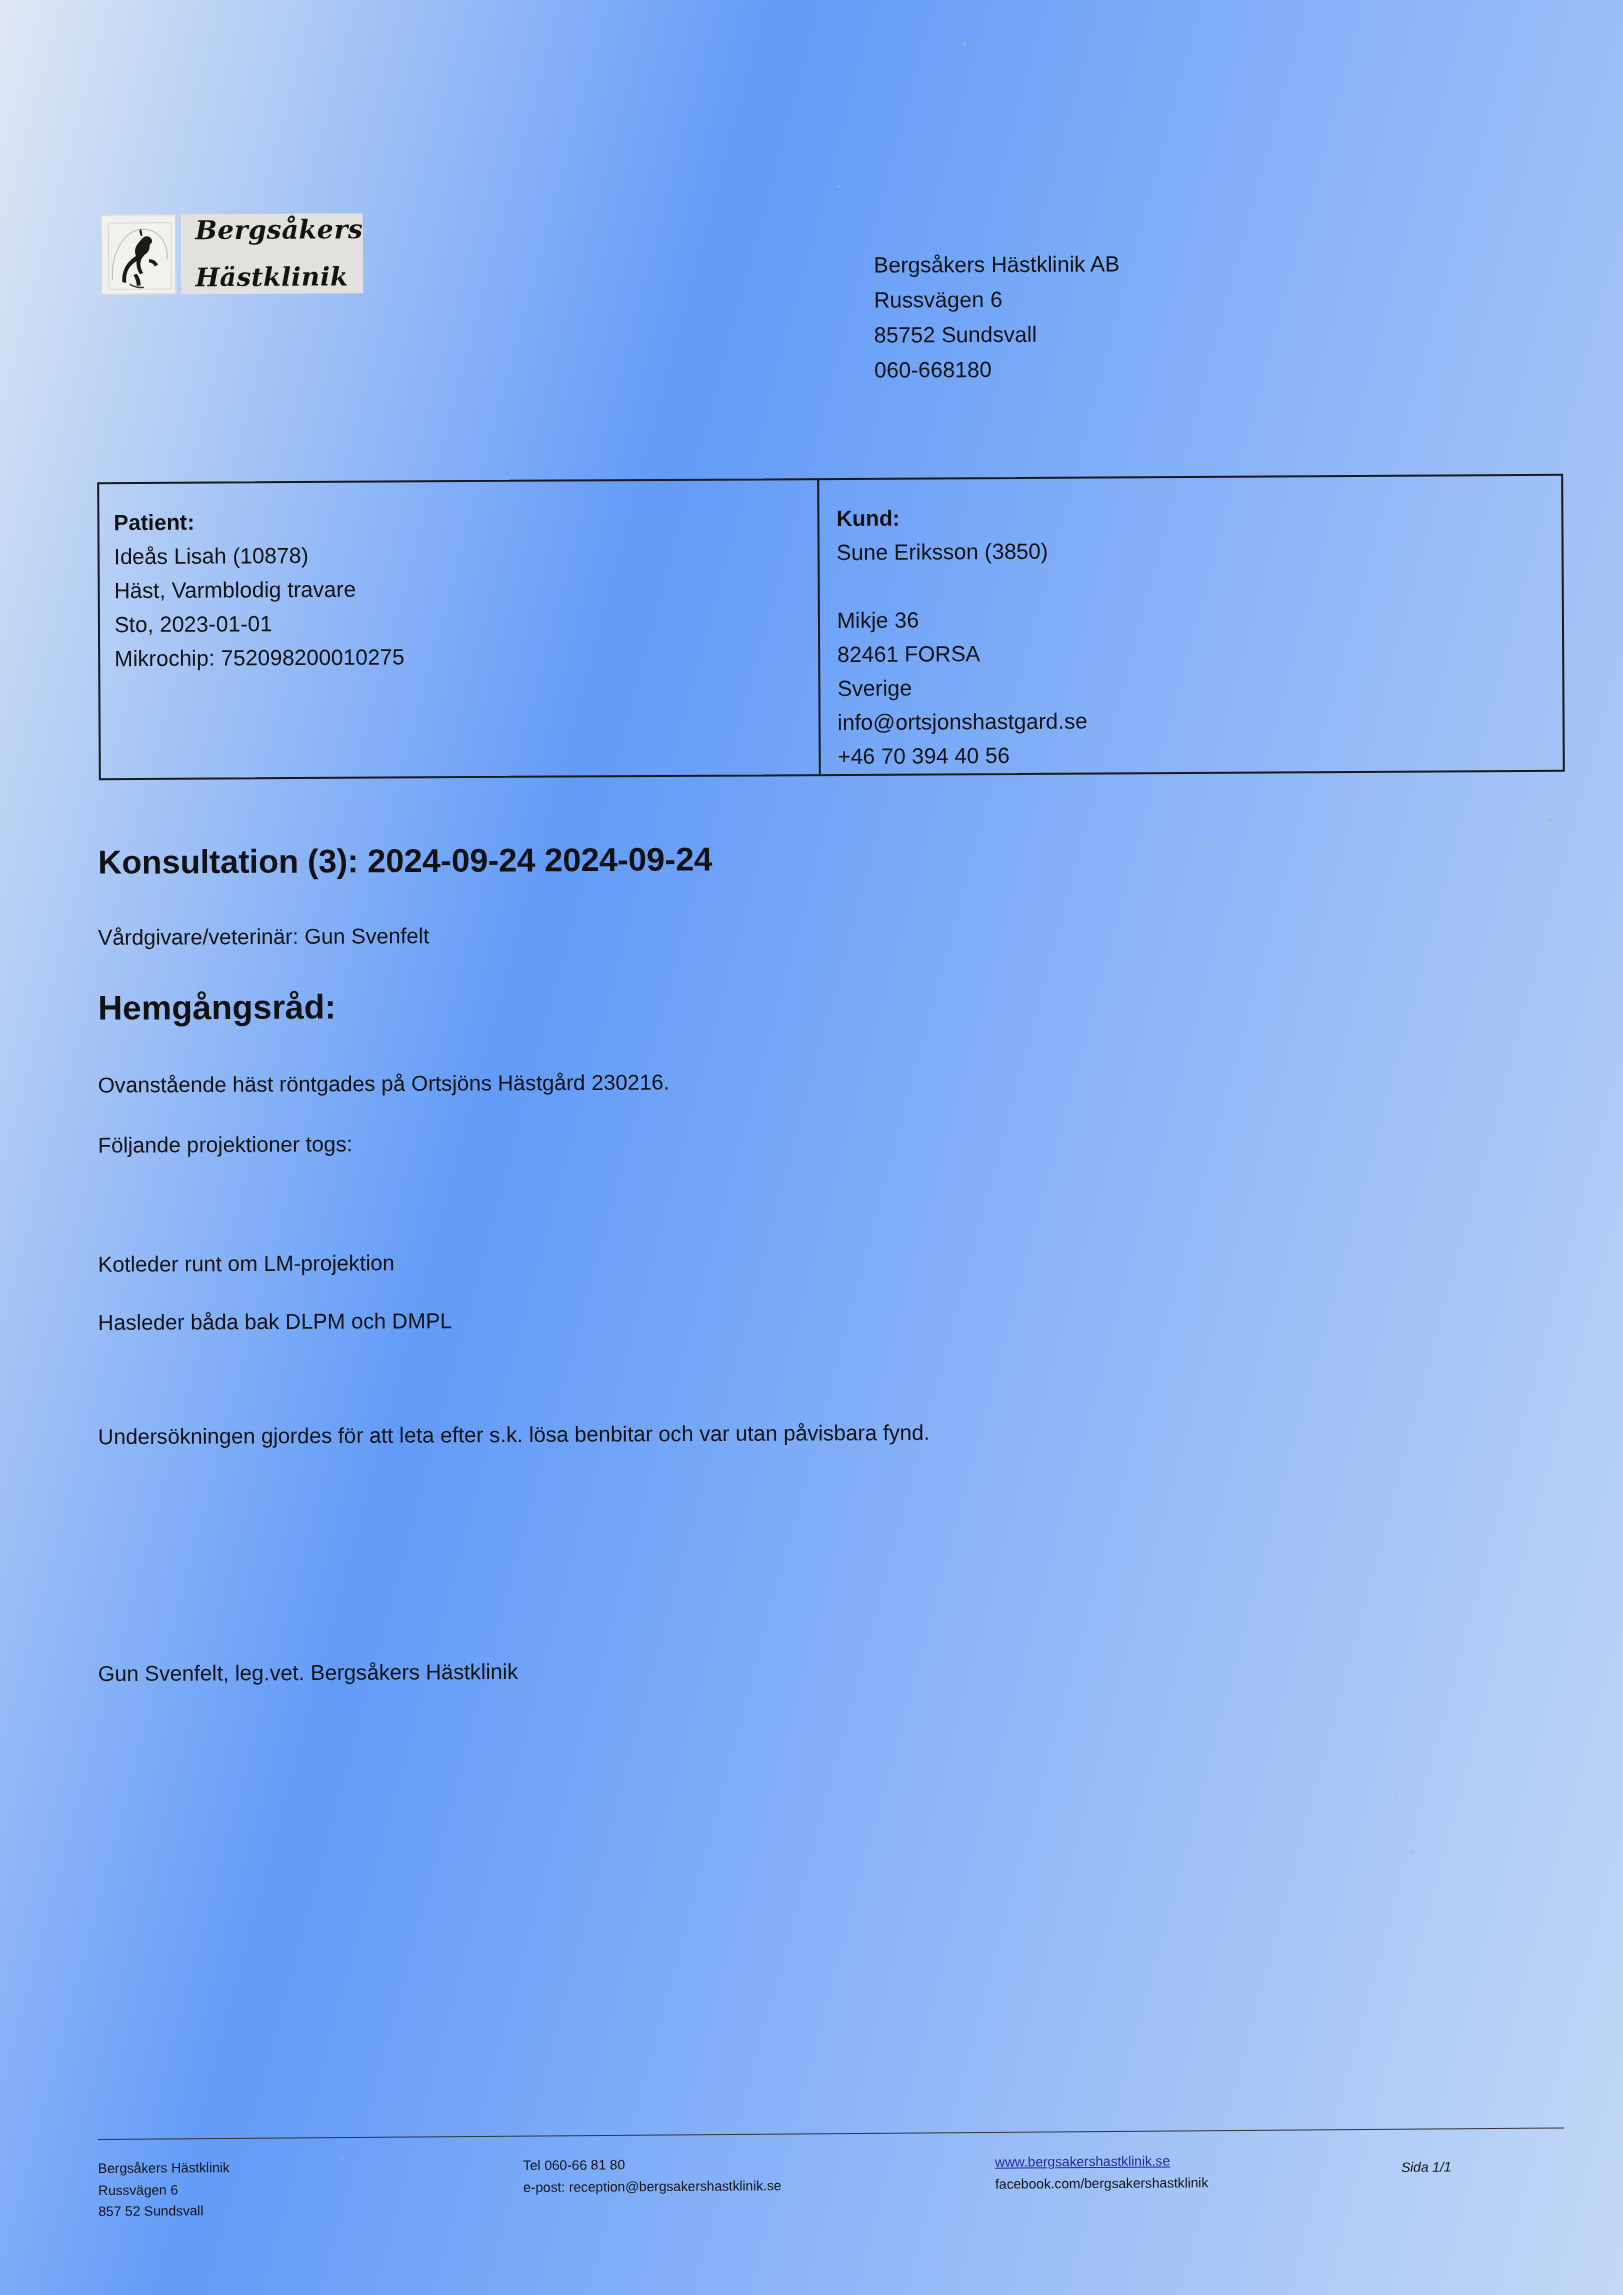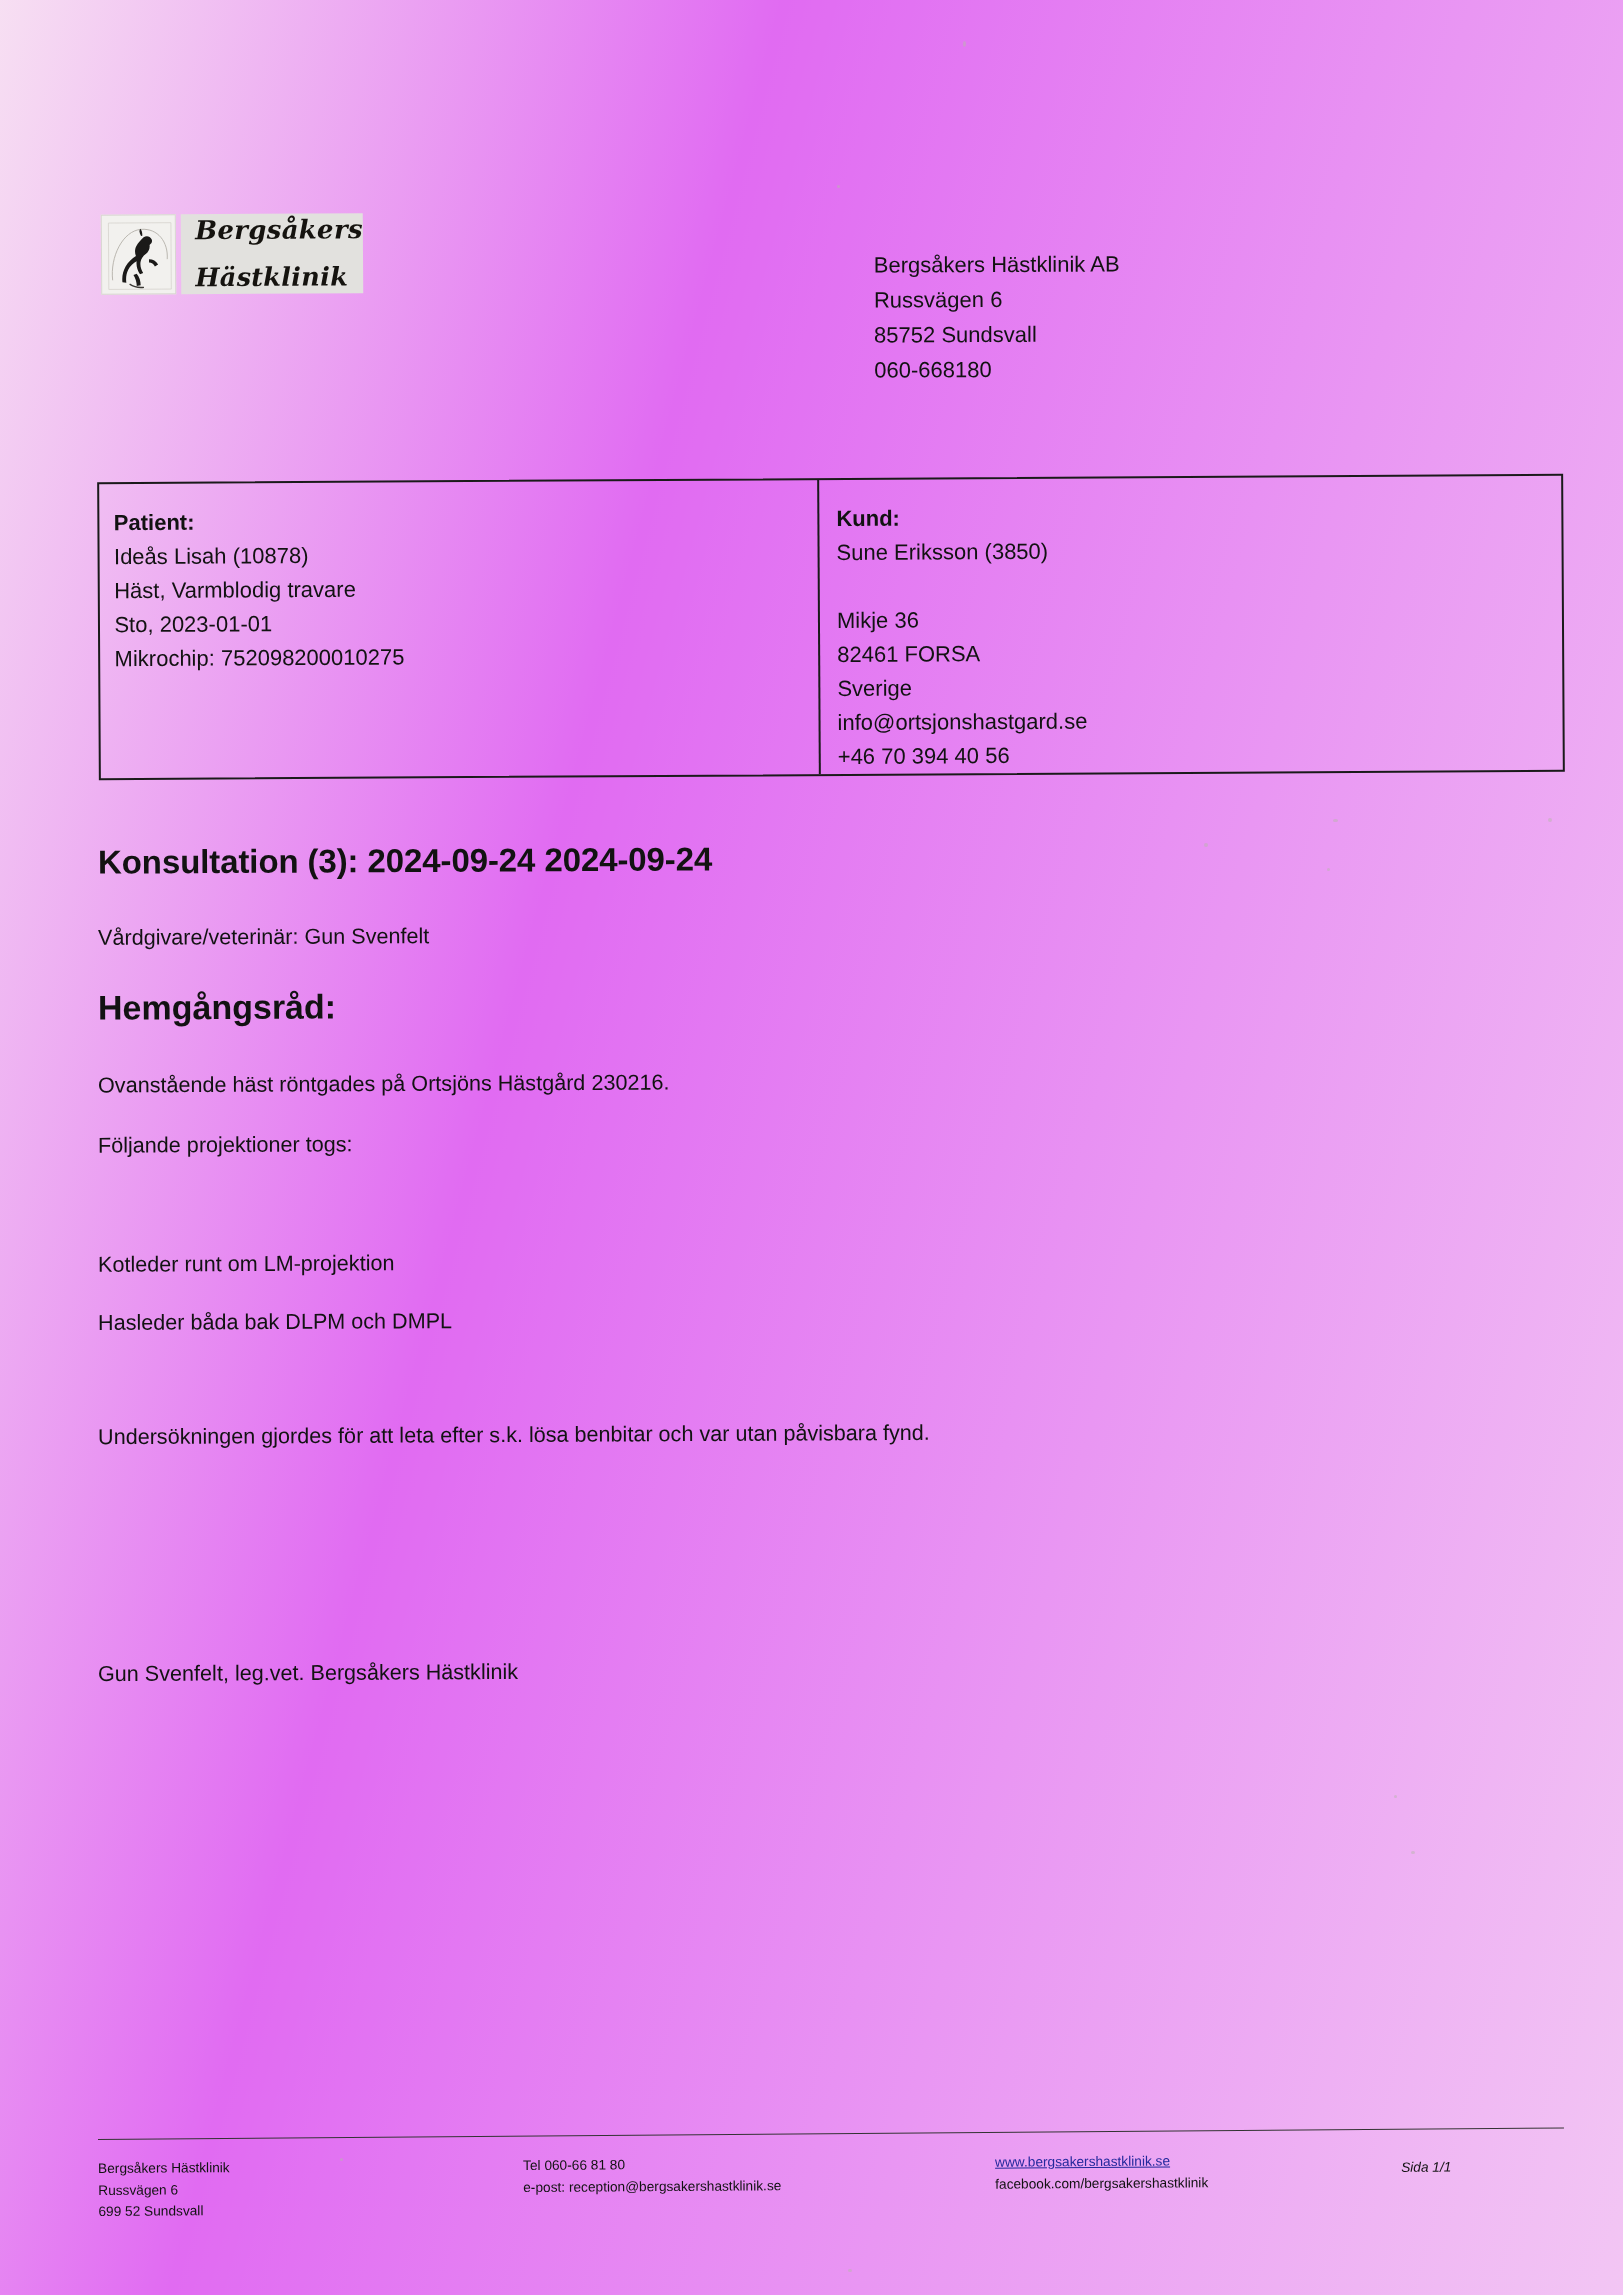--- a/index.html
+++ b/index.html
@@ -5,21 +5,21 @@
 <style>
   html, body {
     margin: 0;
     padding: 0;
     background: #ffffff;
   }
   .page {
     position: relative;
     width: 1623px;
     height: 2295px;
-    background: #d946ef;
+    background: #3b82f6;
     font-family: "Liberation Sans", sans-serif;
     color: #121212;
     overflow: hidden;
     box-sizing: border-box;
   }
   
   .paper-tint {
     position: absolute;
     inset: 0;
     background:
@@ -271,21 +271,21 @@
   <div class="body-line bl-4">Hasleder båda bak DLPM och DMPL</div>
   <div class="body-line bl-5">Undersökningen gjordes för att leta efter s.k. lösa benbitar och var utan påvisbara fynd.</div>
 
   <div class="signature-line">Gun Svenfelt, leg.vet. Bergsåkers Hästklinik</div>
 
   <div class="footer-rule"></div>
   <div class="footer">
     <div class="footer-col fc-addr">
       <div>Bergsåkers Hästklinik</div>
       <div>Russvägen 6</div>
-      <div>699 52 Sundsvall</div>
+      <div>857 52 Sundsvall</div>
     </div>
     <div class="footer-col fc-contact">
       <div>Tel 060-66 81 80</div>
       <div>e-post: reception@bergsakershastklinik.se</div>
     </div>
     <div class="footer-col fc-web">
       <div><span class="weblink" style="color: rgb(35, 41, 156); text-align: center;">www.bergsakershastklinik.se</span></div>
       <div>facebook.com/bergsakershastklinik</div>
     </div>
     <div class="footer-col fc-page">Sida 1/1</div>

